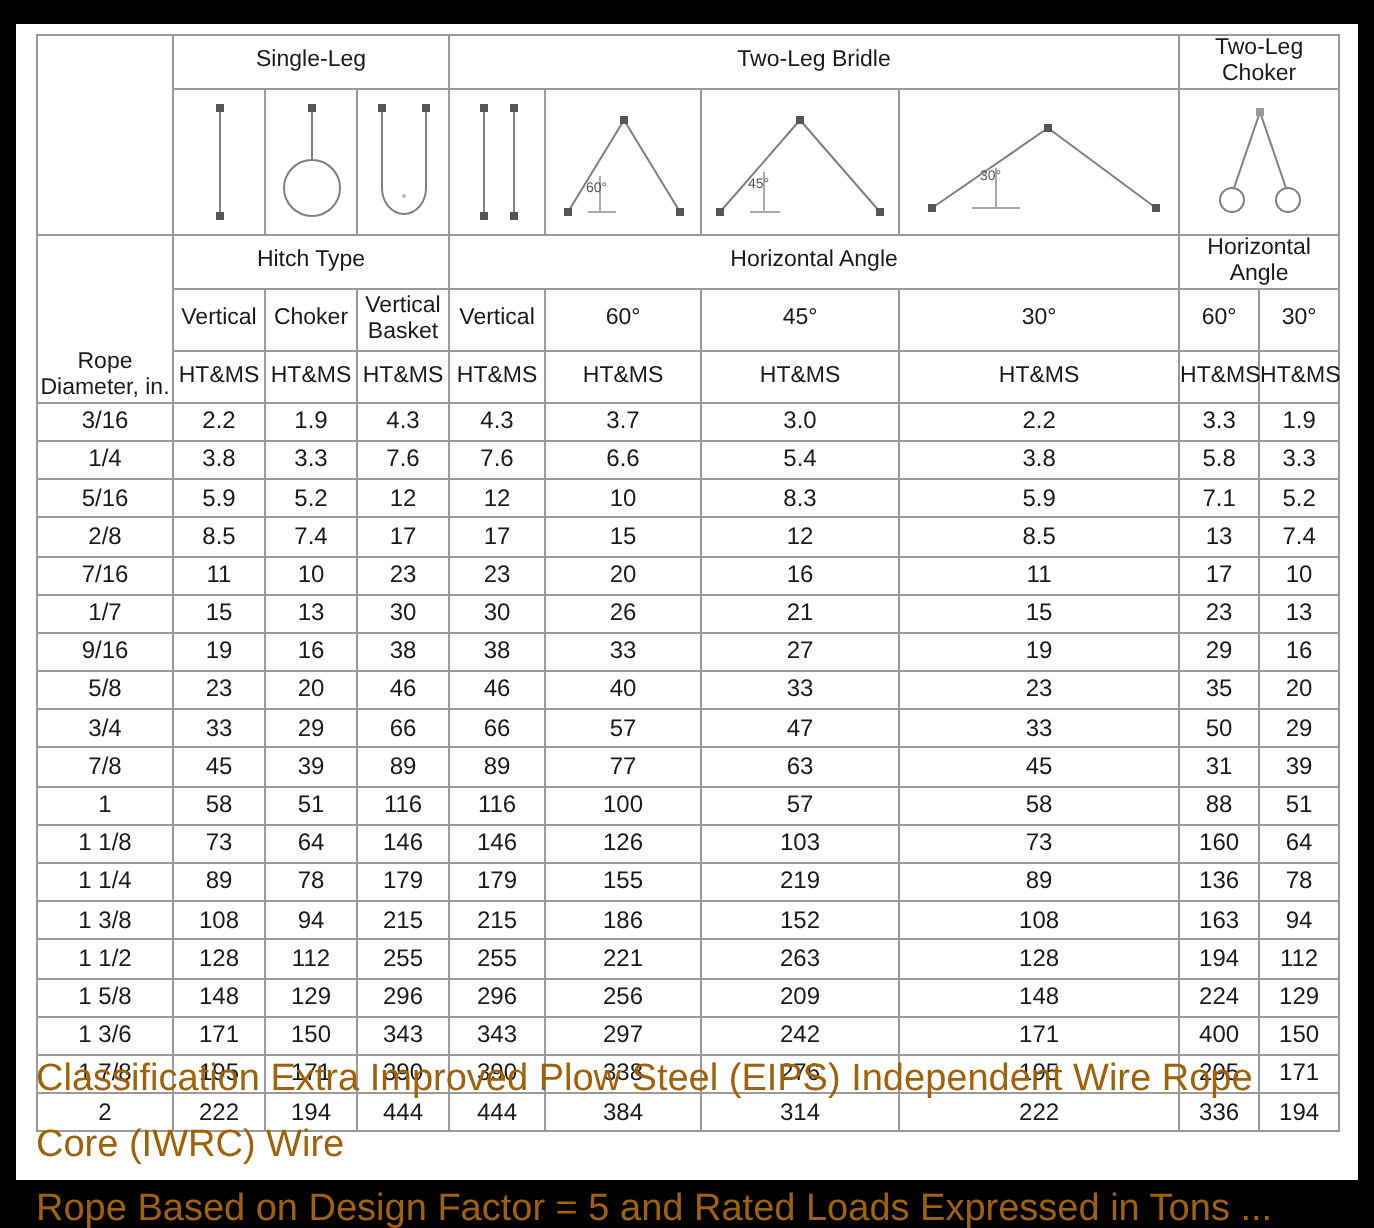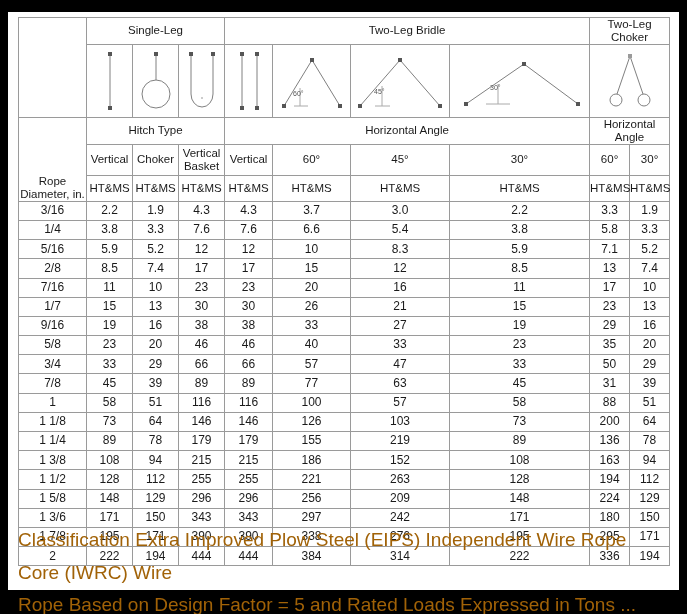--- a/index.html
+++ b/index.html
@@ -377,21 +377,21 @@
           </tr>
           <tr class="data-row">
             <td>1 1/8</td>
             <td>73</td>
             <td>64</td>
             <td>146</td>
             <td>146</td>
             <td>126</td>
             <td>103</td>
             <td>73</td>
-            <td>200</td>
+            <td>160</td>
             <td>64</td>
           </tr>
           <tr class="data-row">
             <td>1 1/4</td>
             <td>89</td>
             <td>78</td>
             <td>179</td>
             <td>179</td>
             <td>155</td>
             <td>219</td>
@@ -437,21 +437,21 @@
           </tr>
           <tr class="data-row">
             <td>1 3/6</td>
             <td>171</td>
             <td>150</td>
             <td>343</td>
             <td>343</td>
             <td>297</td>
             <td>242</td>
             <td>171</td>
-            <td>180</td>
+            <td>400</td>
             <td>150</td>
           </tr>
           <tr class="data-row">
             <td>1 7/8</td>
             <td>195</td>
             <td>171</td>
             <td>390</td>
             <td>390</td>
             <td>338</td>
             <td>276</td>

